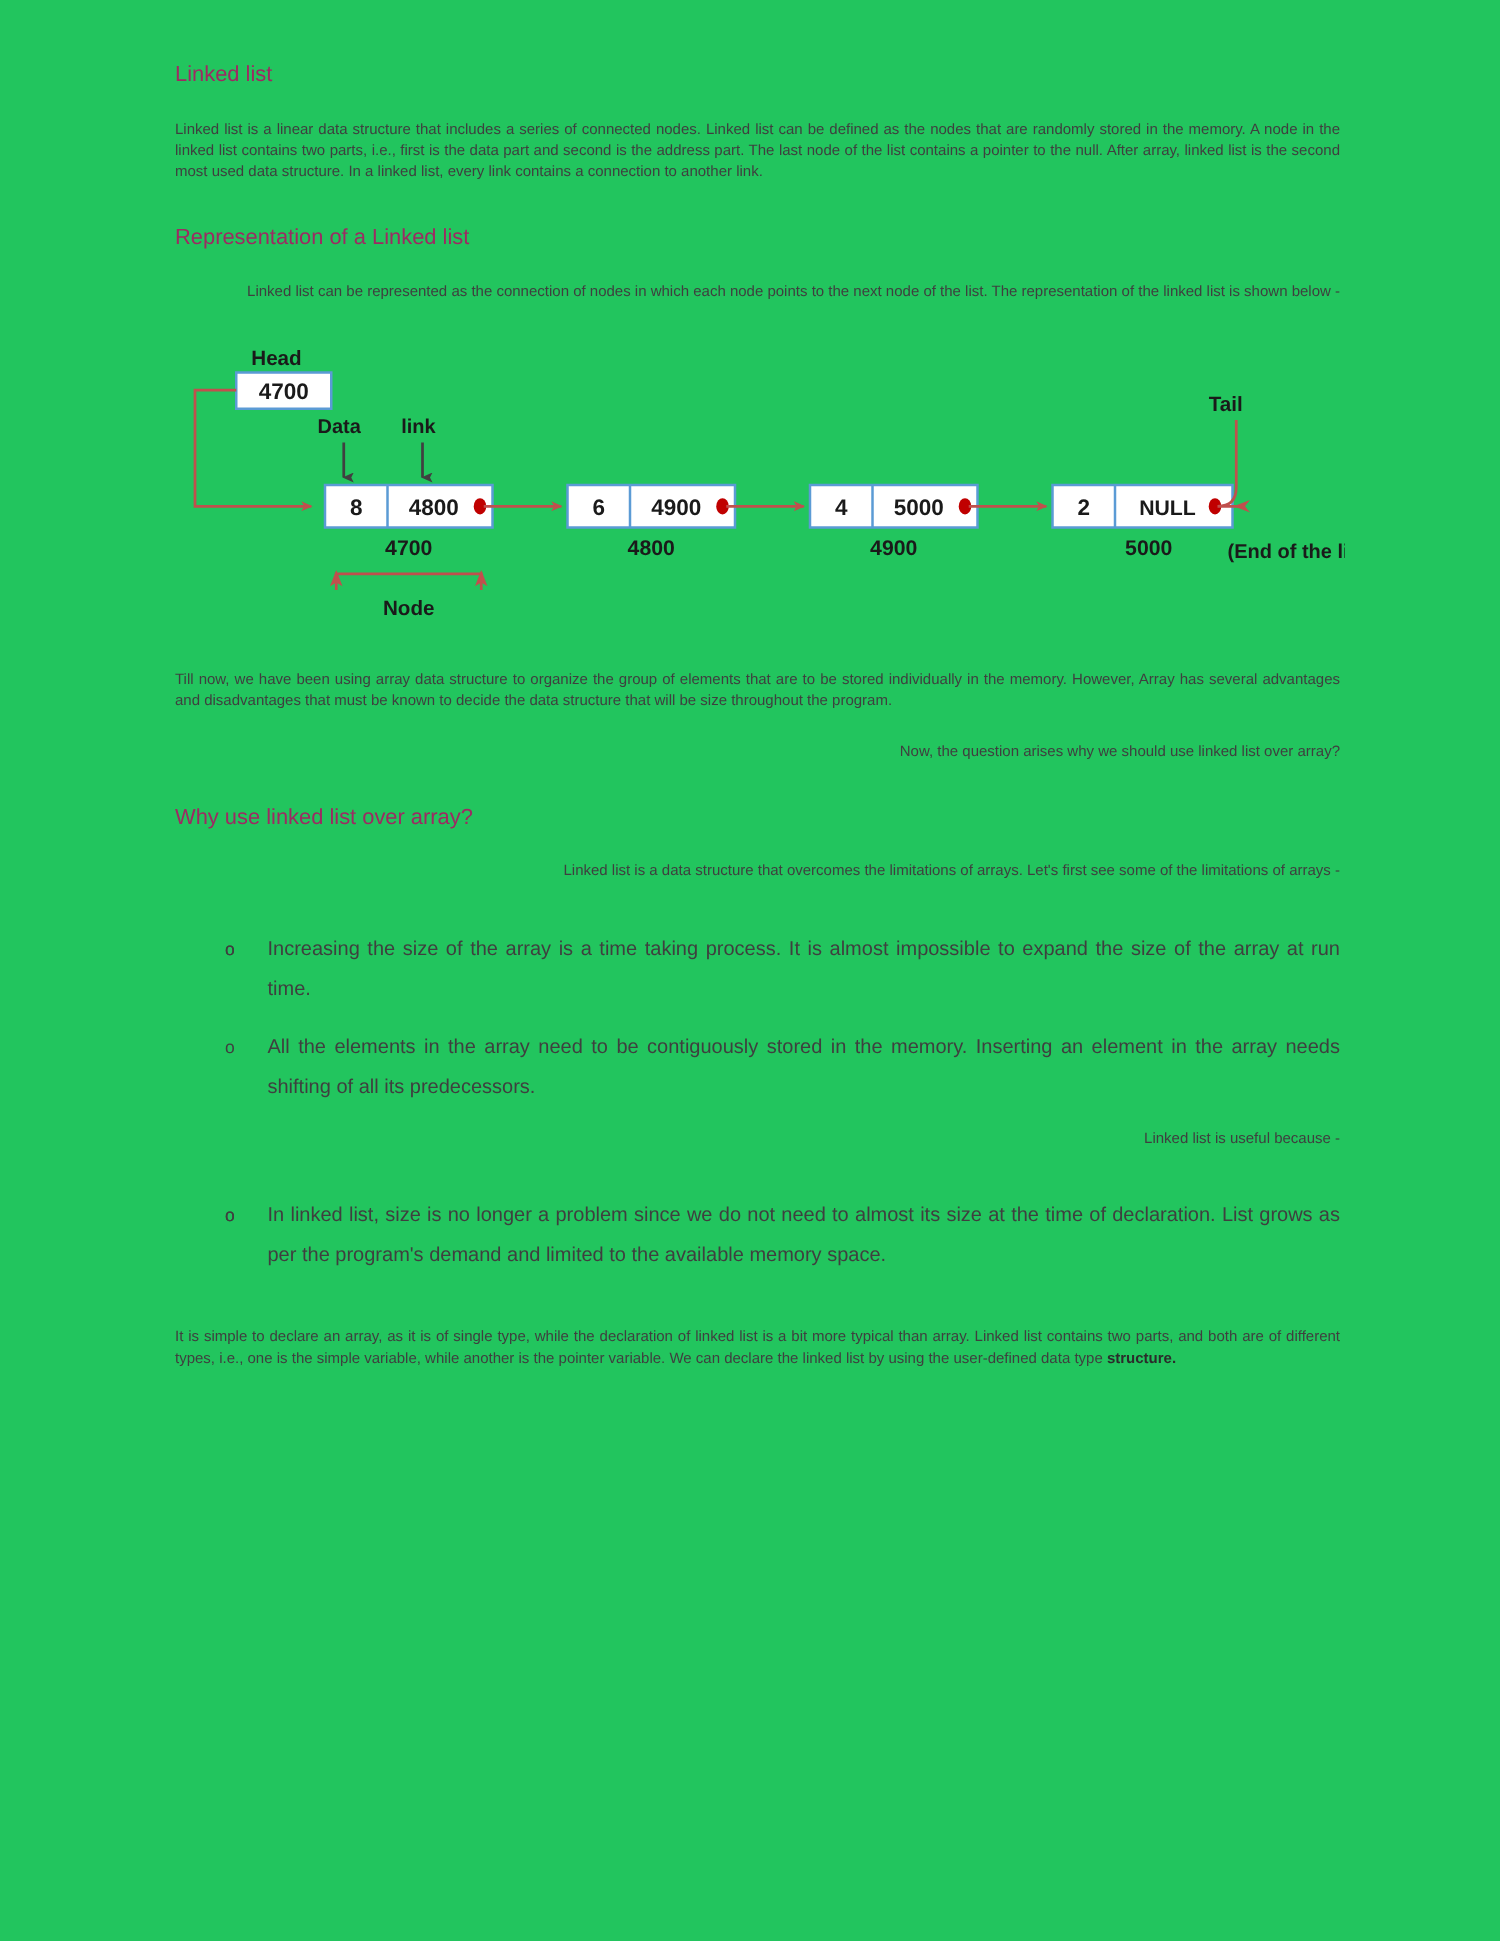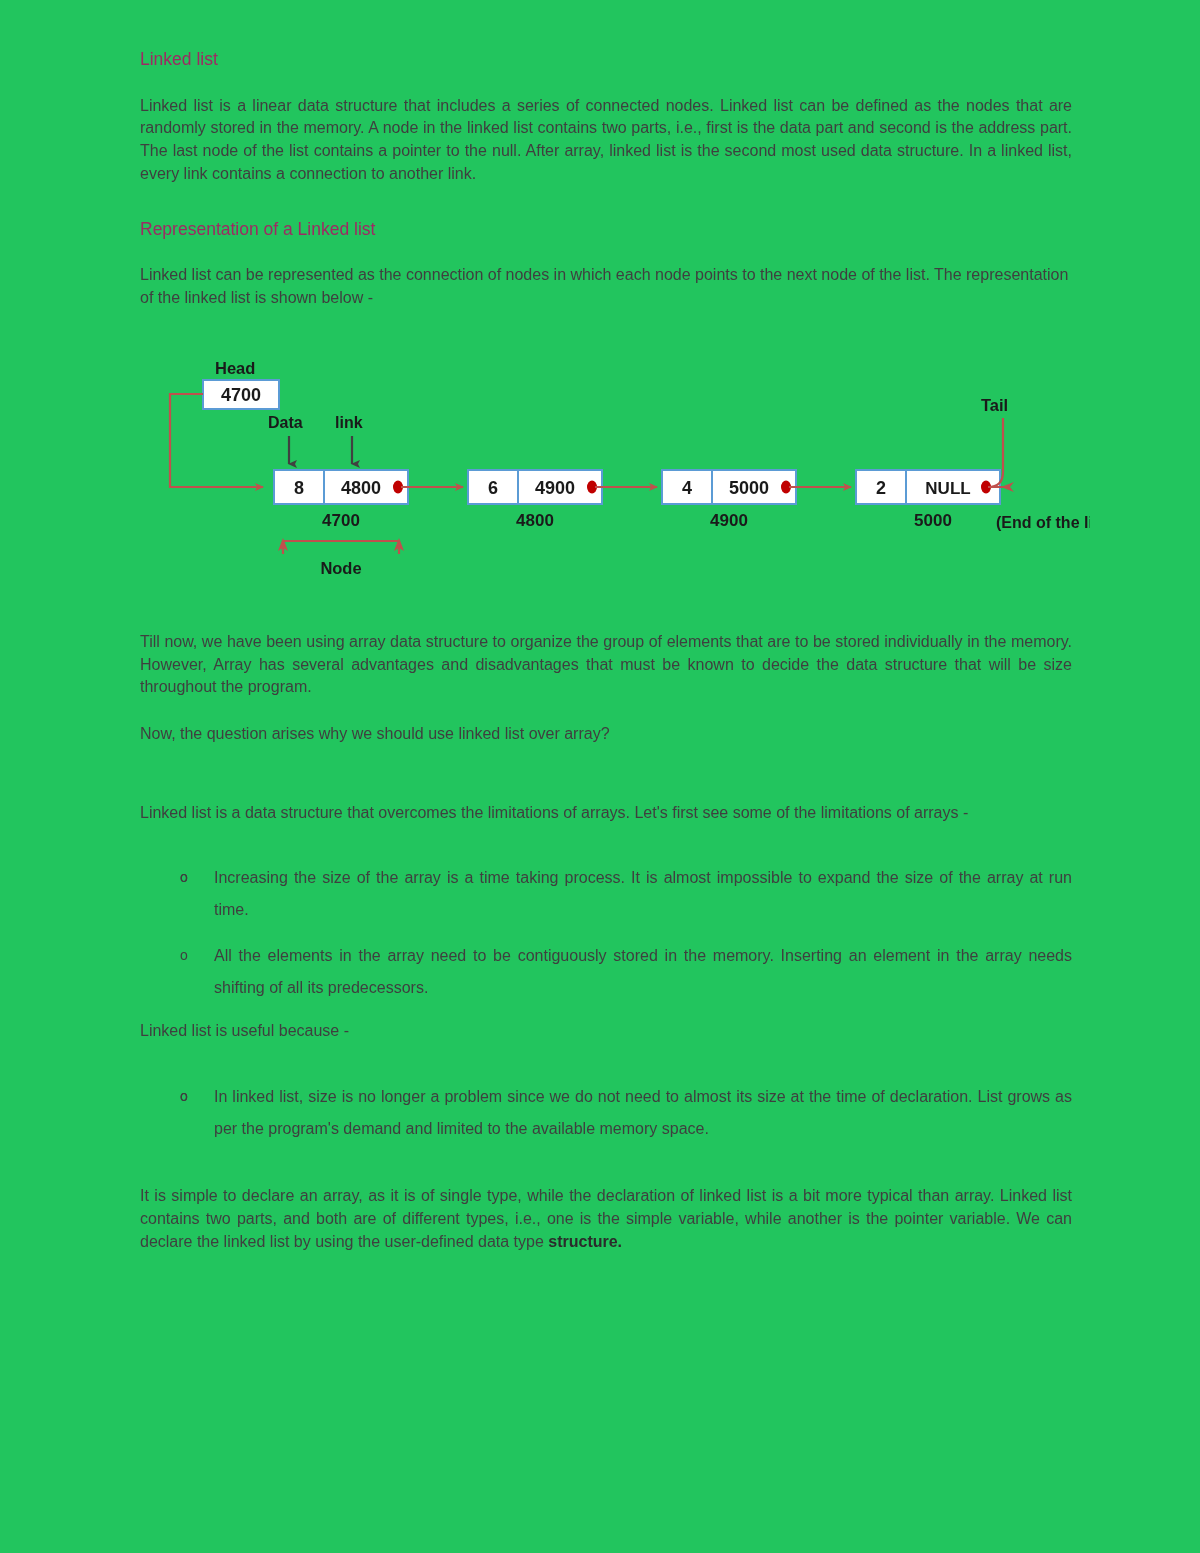--- a/index.html
+++ b/index.html
@@ -24,28 +24,28 @@
   }
 
   h2.section-heading {
     font-size: 17.5px;
     font-weight: 400;
     color: #9e2a63;
     margin: 0;
     line-height: 1.3;
   }
   p.body-text {
-    font-size: 16px;
+    font-size: 12px;
     line-height: 1.42;
     color: #3f3f3f;
     margin: 0;
     text-align: justify;
   }
   p.body-text.nojustify {
-    text-align: left;
+    text-align: right;
   }
   .gap-sm { height: 16px; }
   .gap-md { height: 24px; }
   .gap-lg { height: 32px; }
 
   ul.doc-list {
     list-style: none;
     margin: 0;
     padding: 0 0 0 40px;
   }
@@ -67,21 +67,21 @@
     line-height: 2.28;
     color: #3f3f3f;
   }
   b.strong { font-weight: bold; color: #2b2b2b; }
 
   
   .diagram-wrap {
     position: relative;
     width: 932px;
     height: 245px;
-    margin: 18px;
+    margin: 4px;
   }
   .diagram-wrap svg { display: block; }
 </style>
 </head>
 <body>
 
 <div class="page">
   <div class="content">
 
     <h2 class="section-heading">Linked list</h2>
@@ -178,20 +178,21 @@
     </div>
 
     <div class="gap-sm"></div>
 
     <p class="body-text">Till now, we have been using array data structure to organize the group of elements that are to be stored individually in the memory. However, Array has several advantages and disadvantages that must be known to decide the data structure that will be size throughout the program.</p>
     <div class="gap-md"></div>
     <p class="body-text nojustify">Now, the question arises why we should use linked list over array?</p>
 
     <div class="gap-lg"></div>
 
+    <h2 class="section-heading">Why use linked list over array?</h2>
     <div class="gap-md"></div>
     <p class="body-text nojustify">Linked list is a data structure that overcomes the limitations of arrays. Let's first see some of the limitations of arrays -</p>
 
     <div class="gap-md"></div>
 
     <ul class="doc-list">
       <li>
         <span class="bullet-o">o</span>
       </li>
       <li>

